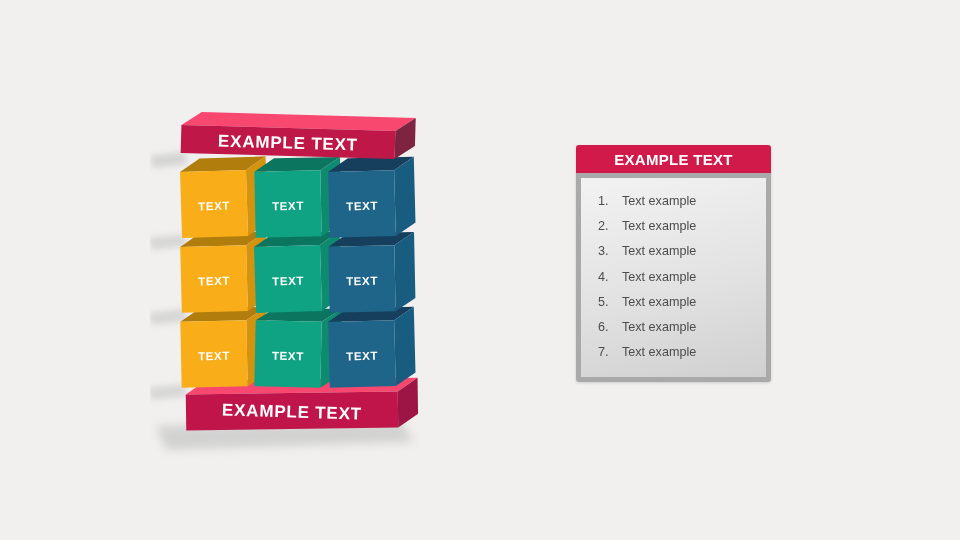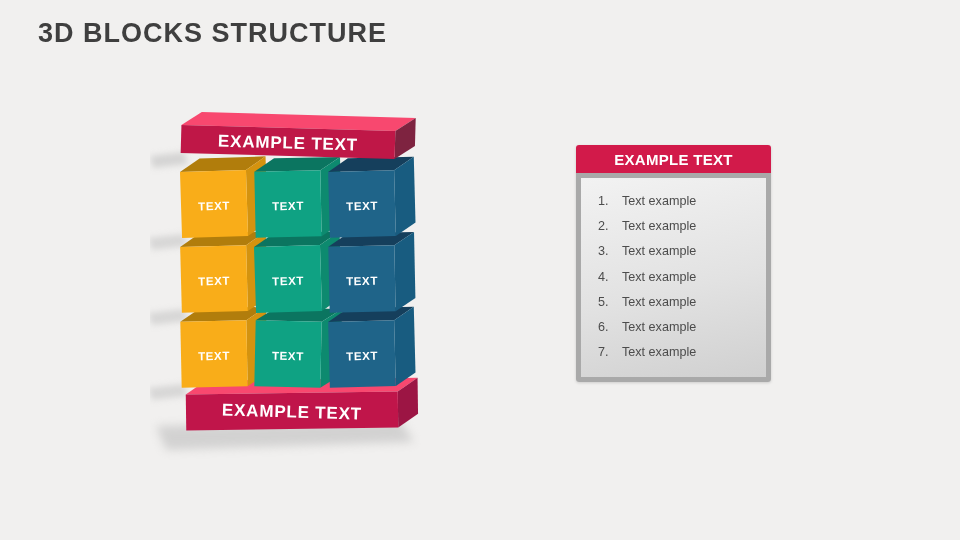--- a/index.html
+++ b/index.html
@@ -40,23 +40,20 @@
     display:flex; align-items:baseline;
     height:25.2px; font-size:12.6px; color:#4C4C4C; line-height:25.2px;
   }
   .panel-inner li .num { width:15px; margin-right:9px; }
 </style>
 </head>
 <body>
 
 <div class="slide" style="background: rgb(241, 240, 239);">
 
-  <div class="title" style="color: rgb(63, 63, 63);">
-    <span>3D BLOCKS STRUCTURE</span>
-  </div>
 
   <div class="diagram-wrap">
     <svg id="blocks-svg" width="330" height="370" viewBox="0 0 330 370" xmlns="http://www.w3.org/2000/svg">
       <defs>
         <filter id="soft3" x="-60%" y="-60%" width="220%" height="220%">
             <feGaussianBlur stdDeviation="3"></feGaussianBlur>
           </filter>
         <filter id="soft5" x="-60%" y="-60%" width="220%" height="220%">
             <feGaussianBlur stdDeviation="5"></feGaussianBlur>
           </filter>

